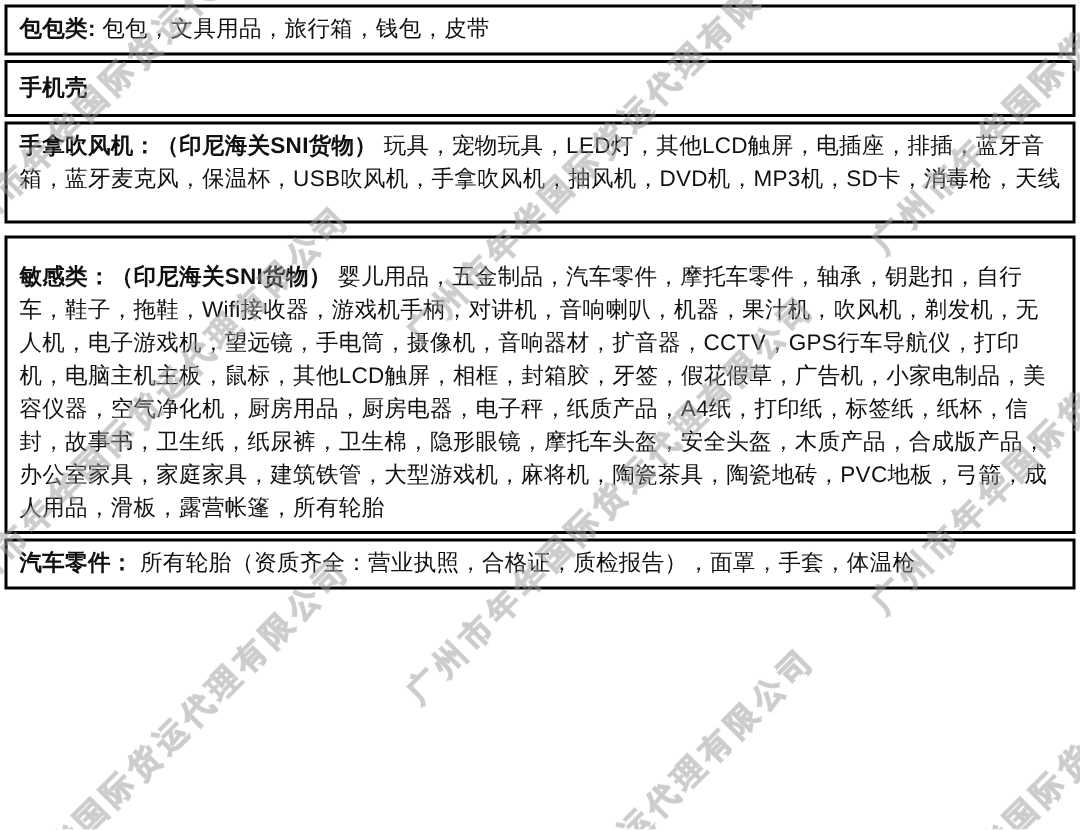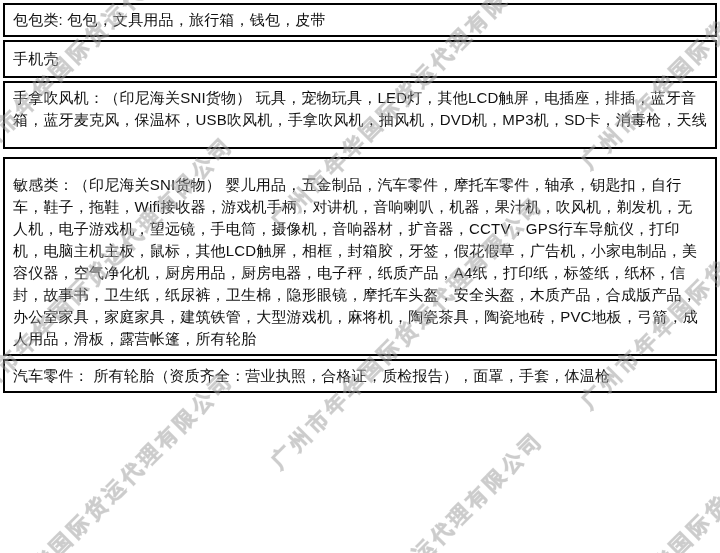--- a/index.html
+++ b/index.html
@@ -20,21 +20,21 @@
     border: 2px solid #000000;
     background: #ffffff;
     color: #111111;
     font-size: 15px;
     line-height: 22px;
     padding: 4px 8px;
     margin-bottom: 3px;
     letter-spacing: 0.2px;
   }
   .cat-row:last-child { margin-bottom: 0; }
-  .lbl { font-weight: normal; }
+  .lbl { font-weight: bold; }
   .gap-top { margin-top: 8px; }
   .row-normal-sensitive { padding-bottom: 16px; }
   .row-sensitive { padding-top: 15px; padding-bottom: 4px; }
   .row-phone-case { padding-top: 6px; padding-bottom: 6px; }
   
   .wm-layer {
     position: absolute;
     inset: 0;
     z-index: 5;
     pointer-events: none;

